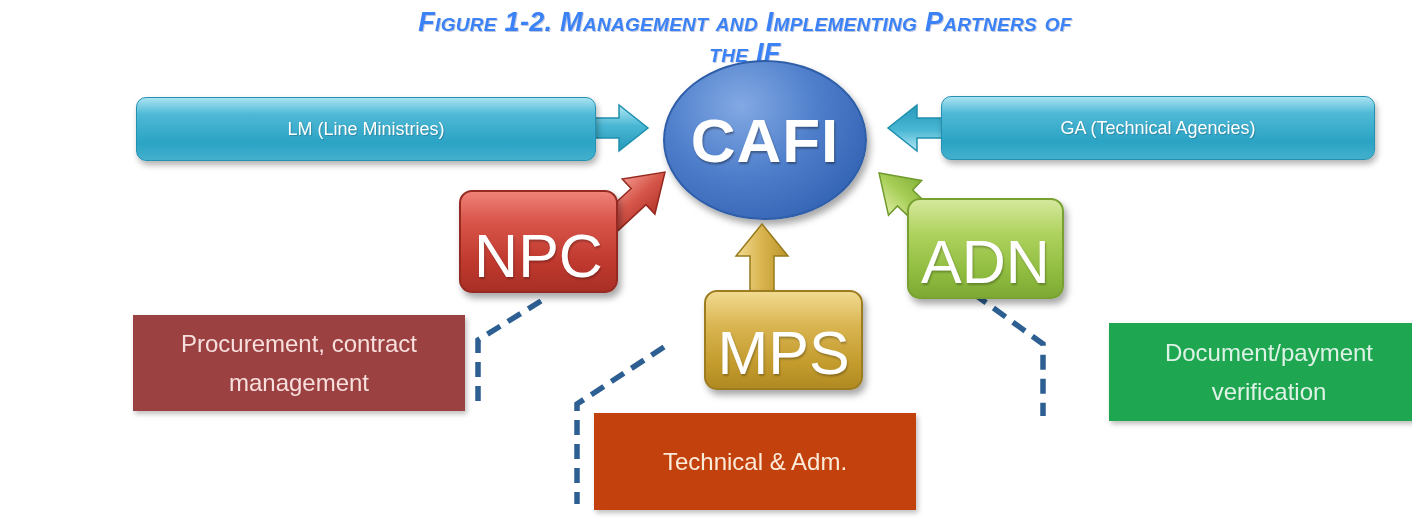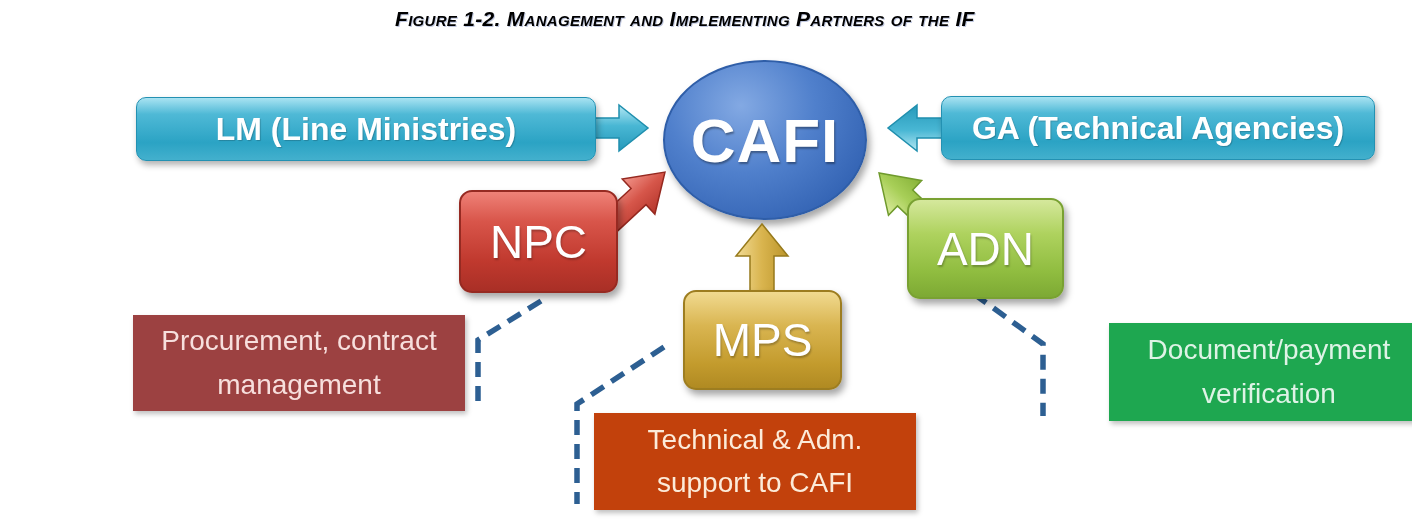--- a/index.html
+++ b/index.html
@@ -1,72 +1,71 @@
 <!DOCTYPE html>
 <html><head>
 <meta charset="utf-8">
 <style>
   html,body { margin:0; padding:0; background:#ffffff; }
   .stage {
     position:relative; width:1412px; height:530px; background:#ffffff;
     font-family:"Liberation Sans", sans-serif; overflow:hidden;
   }
   .fig-title {
-    position:absolute; left:395px; top:7px; width:700px; 
+    position:absolute; left:395px; top:7px; width:700px; text-align:center;
     font-style:italic; font-weight:bold; font-variant:small-caps;
-    font-size:21px; letter-spacing:.3px; color:#000000;
+    font-size:27px; letter-spacing:.3px; color:#3b82f6;
     text-shadow:1px 1px 0 rgba(74,98,166,.35);
   }
   .layer { position:absolute; left:0; top:0; width:1412px; height:530px; pointer-events:none; }
 
   .cafi {
     position:absolute; left:663px; top:60px; width:200px; height:156px;
     border-radius:50%;
     background: radial-gradient(ellipse at 38% 28%, #83a9e3 0%, #5080cc 42%, #3565b5 78%, #2c5aa6 100%);
     border:2px solid #2f5ea8;
     box-shadow: 3px 5px 7px rgba(0,0,0,.35);
     display:flex; align-items:center; justify-content:center;
   }
   .cafi span { color:#ffffff; font-weight:bold; font-size:62px; letter-spacing:1px;
     text-shadow:1px 2px 2px rgba(0,0,0,.35); }
 
   .banner {
     position:absolute; height:62px; border-radius:10px;
     display:flex; align-items:center; justify-content:center;
-    color:#ffffff; font-size:32px;
+    color:#ffffff; font-size:18px;
     background: linear-gradient(180deg,#a9e3f2 0%, #4fb9d6 26%, #2ba3c4 72%, #43b0cd 100%);
     border:1px solid #2391b2;
     box-shadow: 2px 4px 6px rgba(0,0,0,.3);
     text-shadow:1px 1px 1px rgba(0,0,0,.2);
-    font-weight:bold;
   }
   .banner.lm { left:136px; top:97px; width:458px; }
   .banner.ga { left:941px; top:96px; width:432px; }
 
   .pbox {
     position:absolute; border-radius:13px;
-    display:flex; align-items:center; justify-content:center;
-    color:#ffffff; font-size:46px; font-weight:400;
+    display:flex; align-items:flex-end; justify-content:center;
+    color:#ffffff; font-size:61px; font-weight:400;
     box-shadow: 3px 5px 7px rgba(0,0,0,.35);
     text-shadow:1px 2px 2px rgba(0,0,0,.25);
   }
   .pbox.npc { left:459px; top:190px; width:155px; height:99px;
     background:linear-gradient(180deg,#ef8177 0%, #d8554a 30%, #c0392e 70%, #a92f26 100%);
     border:2px solid #962a22; }
   .pbox.adn { left:907px; top:198px; width:153px; height:97px;
     background:linear-gradient(180deg,#d5e89c 0%, #aed25e 35%, #8fbc3f 75%, #7da934 100%);
     border:2px solid #79a132; }
-  .pbox.mps { left:683px; top:290px; width:155px; height:96px;
+  .pbox.mps { left:704px; top:290px; width:155px; height:96px;
     background:linear-gradient(180deg,#f1da90 0%, #d9b551 35%, #c39b2d 75%, #b08a22 100%);
     border:2px solid #9d7d20; }
 
   .rolebox {
     position:absolute; display:flex; flex-direction:column;
     align-items:center; justify-content:center; gap:11px;
-    font-size:28px; line-height:1.15; text-align:center;
+    font-size:24px; line-height:1.15; text-align:center;
     box-shadow:2px 3px 5px rgba(0,0,0,.25);
   }
   .rolebox.npc-role { left:133px; top:315px; width:332px; height:96px; background:#9c4141; color:#f7dfdd; }
   .rolebox.mps-role { left:594px; top:413px; width:322px; height:97px; background:#c2410c; color:#fcebd9; }
   .rolebox.adn-role { left:1070px; top:323px; width:320px; height:98px; background:#1ea750; color:#def3e6;margin-left:39px; }
 </style>
 </head>
 <body>
 
 <div class="stage">
@@ -140,20 +139,19 @@
   <div class="pbox mps">
     <span>MPS</span>
   </div>
 
   <div class="rolebox npc-role">
     <span>Procurement, contract</span>
     <span>management</span>
   </div>
   <div class="rolebox mps-role">
     <span>Technical &amp; Adm.</span>
-    <span>support to CAFI</span>
   </div>
   <div class="rolebox adn-role">
     <span>Document/payment</span>
     <span>verification</span>
   </div>
 
 </div>
 
 </body></html>

